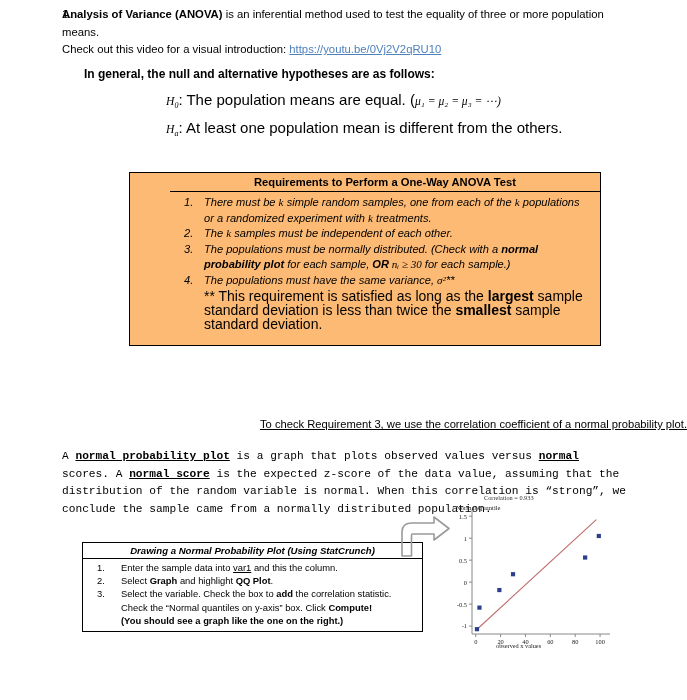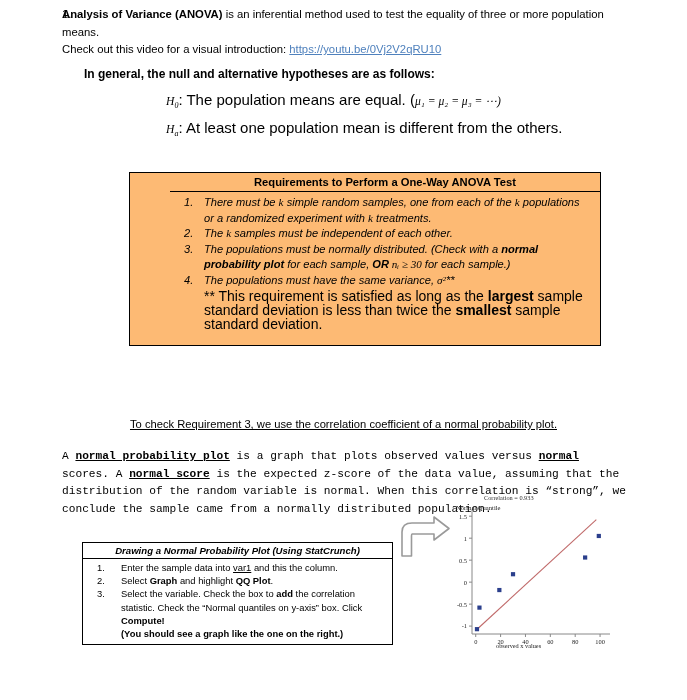--- a/index.html
+++ b/index.html
@@ -118,21 +118,21 @@
     line-height: 14px;
   }
   .mathital { font-family: "Liberation Serif", serif; font-style: italic; }
 
   
   .check-req {
     position: absolute;
     left: 0;
     top: 418px;
     width: 687px;
-    text-align: center;
+    text-align: right;
     font-size: 11.2px;
   }
   .check-req span { text-decoration: underline; }
 
   
   .para {
     position: absolute;
     left: 62px;
     top: 448px;
     width: 566px;
@@ -140,21 +140,21 @@
     line-height: 17.6px;
     font-family: Liberation Mono, monospace;
   }
   .u-bold { font-weight: bold; text-decoration: underline; }
 
   
   .sc-box {
     position: absolute;
     left: 82px;
     top: 542px;
-    width: 311px;
+    width: 341px;
     border: 1.2px solid #000;
     box-sizing: border-box;
     background: #fff;
   }
   .sc-title {
     text-align: center;
     font-size: 9.6px;
     font-weight: bold;
     font-style: italic;
     padding: 2px 0 2px 0;

